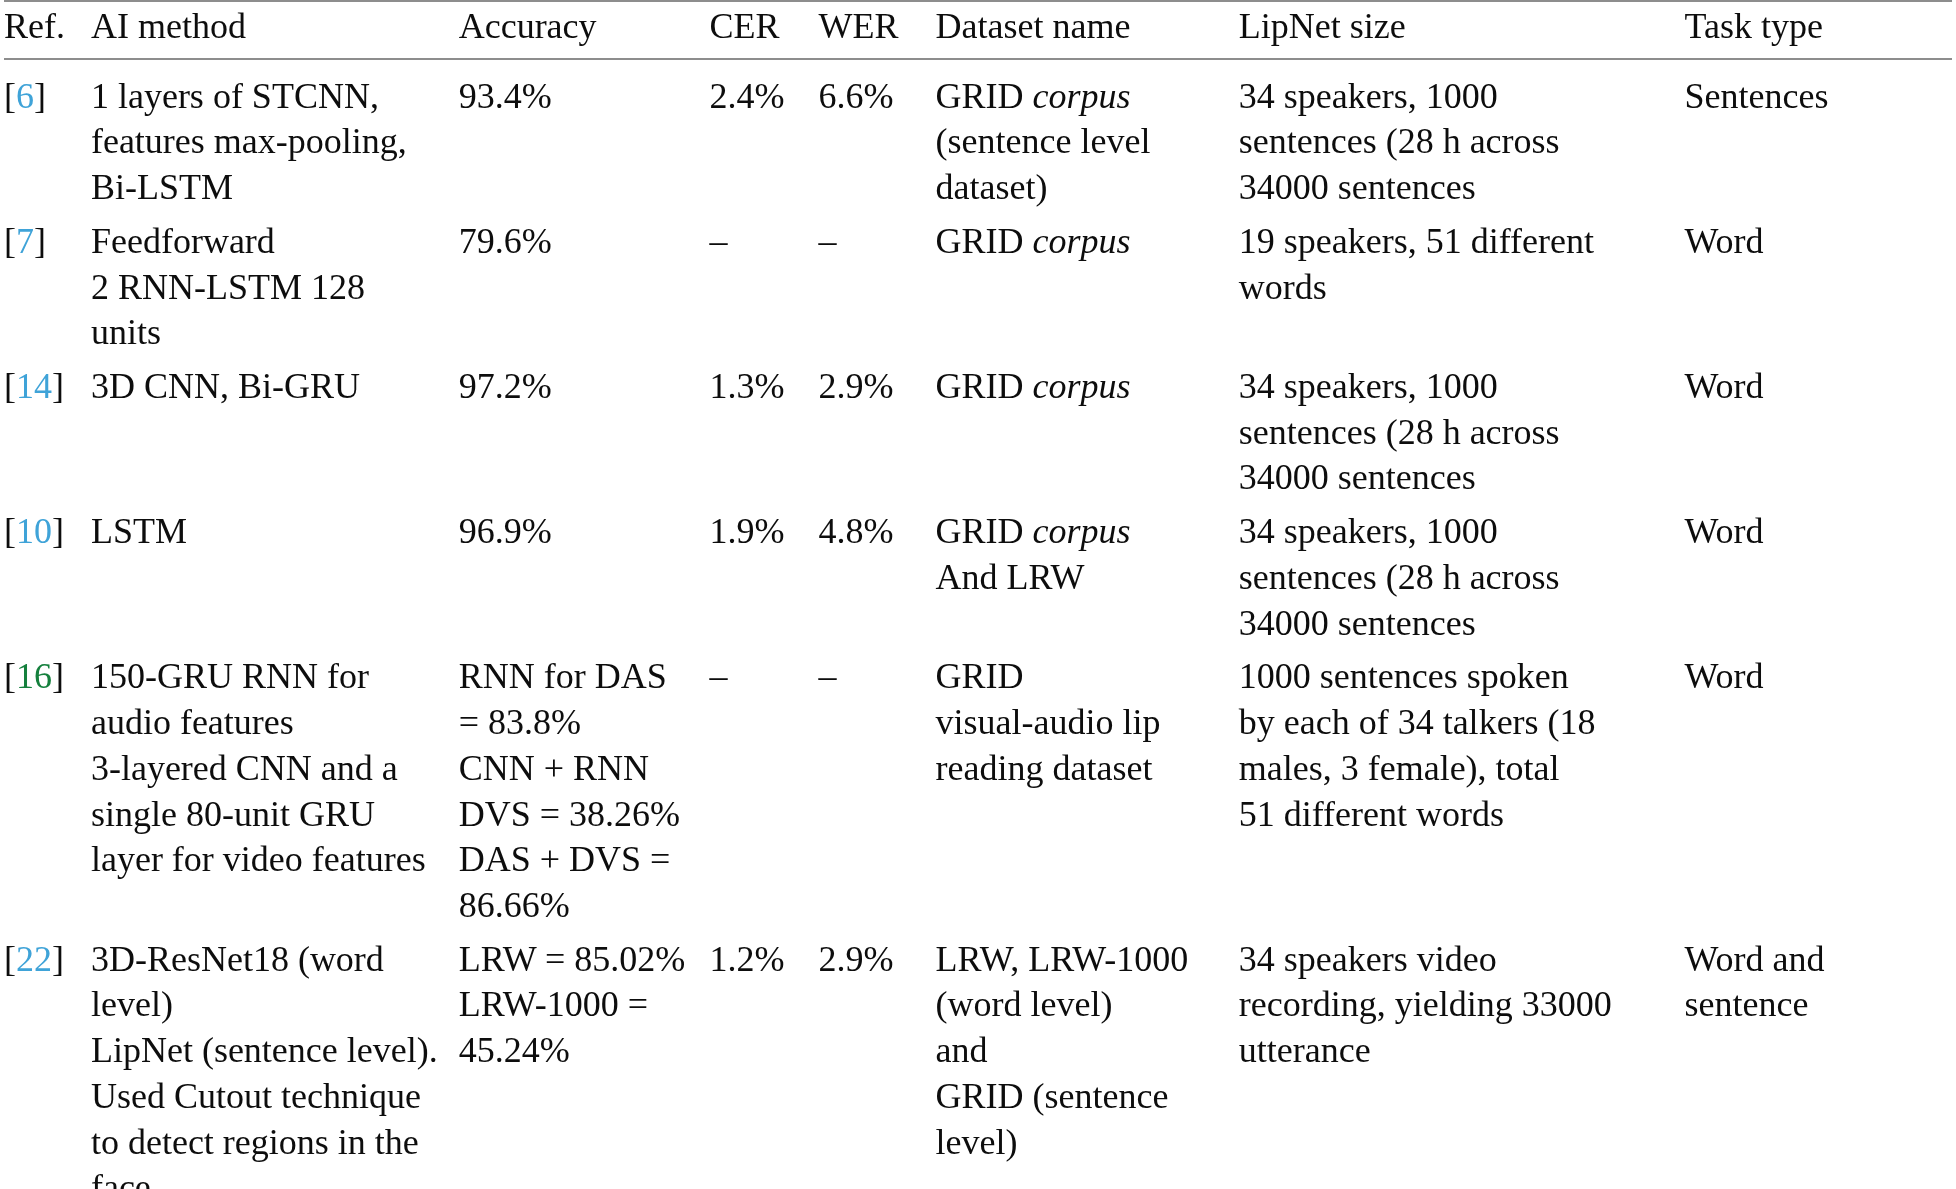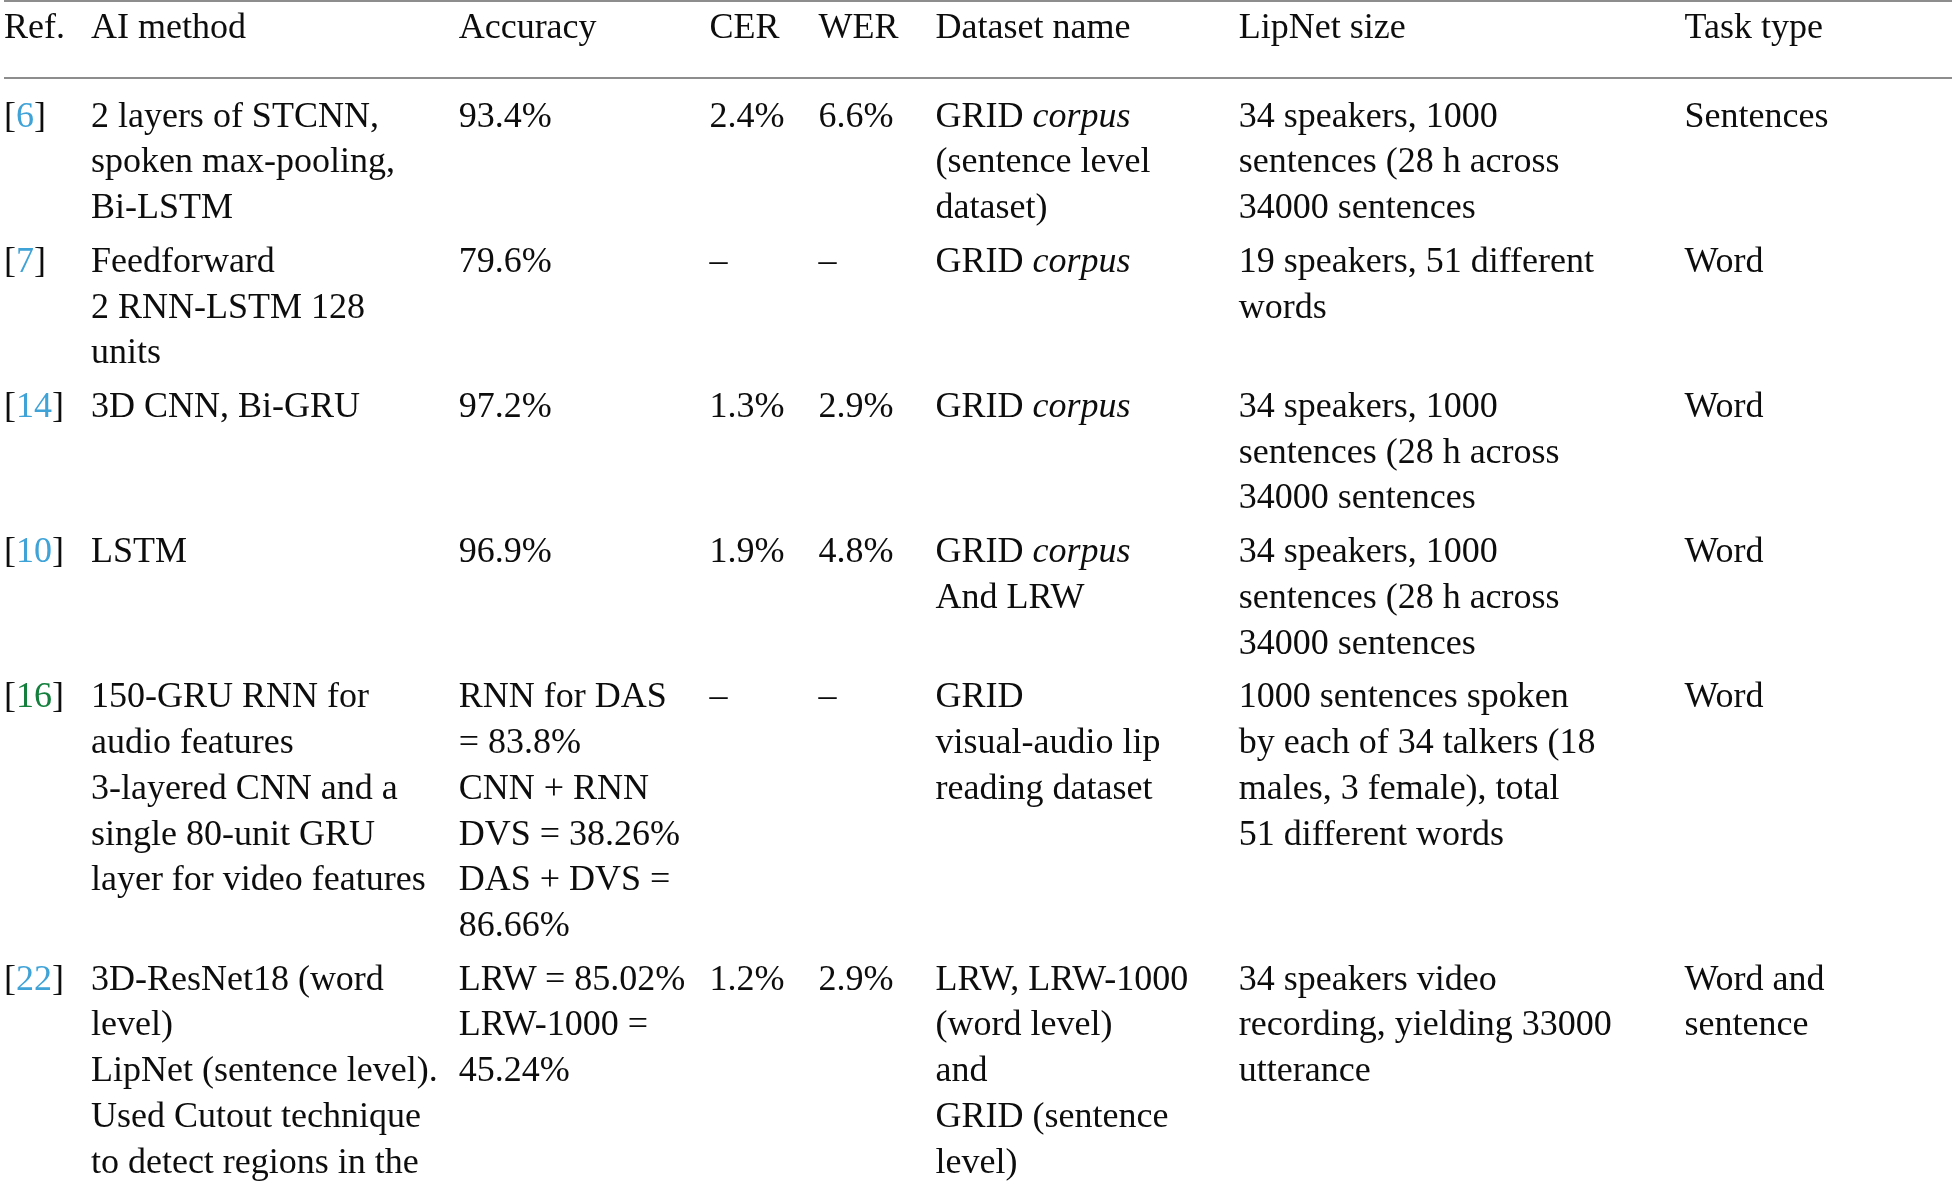--- a/index.html
+++ b/index.html
@@ -23,21 +23,21 @@
     width: 1948px;
     border-collapse: collapse;
     table-layout: fixed;
     font-size: 36px;
     line-height: 1.27;
   }
   table.paper-table thead th {
     font-weight: normal;
     text-align: left;
     vertical-align: bottom;
-    padding: 2px 8px 27px 0;
+    padding: 2px 8px 8px 0;
     font-size: 36px;
     border-top: 2.5px solid #8d8d8d;
     border-bottom: 2.5px solid #8d8d8d;
     white-space: nowrap;
   }
   table.paper-table tbody td {
     vertical-align: top;
     text-align: left;
     padding: 0 10px 0 0;
     border: none;
@@ -96,22 +96,22 @@
         <th>WER</th>
         <th>Dataset name</th>
         <th>LipNet size</th>
         <th>Task type</th>
       </tr>
     </thead>
     <tbody id="table-body">
         <tr class="body-row">
           <td><span class="cite"><span class="brk">[</span><span class="cite-num" style="color: rgb(63, 163, 216);">6</span><span class="brk">]</span></span></td>
           <td>
-            <span class="cell-line">2 layers of STCNN,</span>
-            <span class="cell-line">spoken max-pooling,</span>
+            <span class="cell-line">1 layers of STCNN,</span>
+            <span class="cell-line">features max-pooling,</span>
             <span class="cell-line">Bi-LSTM</span>
           </td>
           <td>
             <span class="cell-line">93.4%</span>
           </td>
           <td>
             <span class="cell-line">2.4%</span>
           </td>
           <td>
             <span class="cell-line">6.6%</span>

